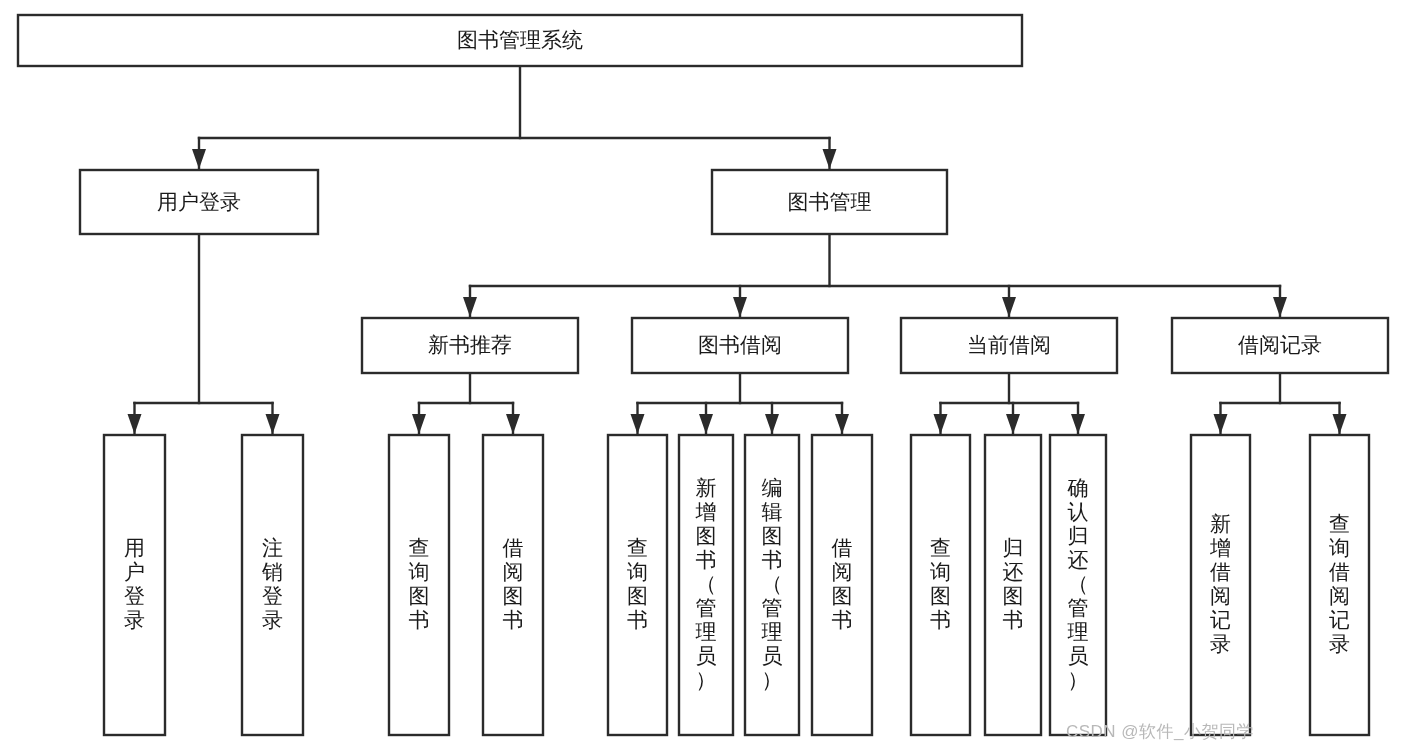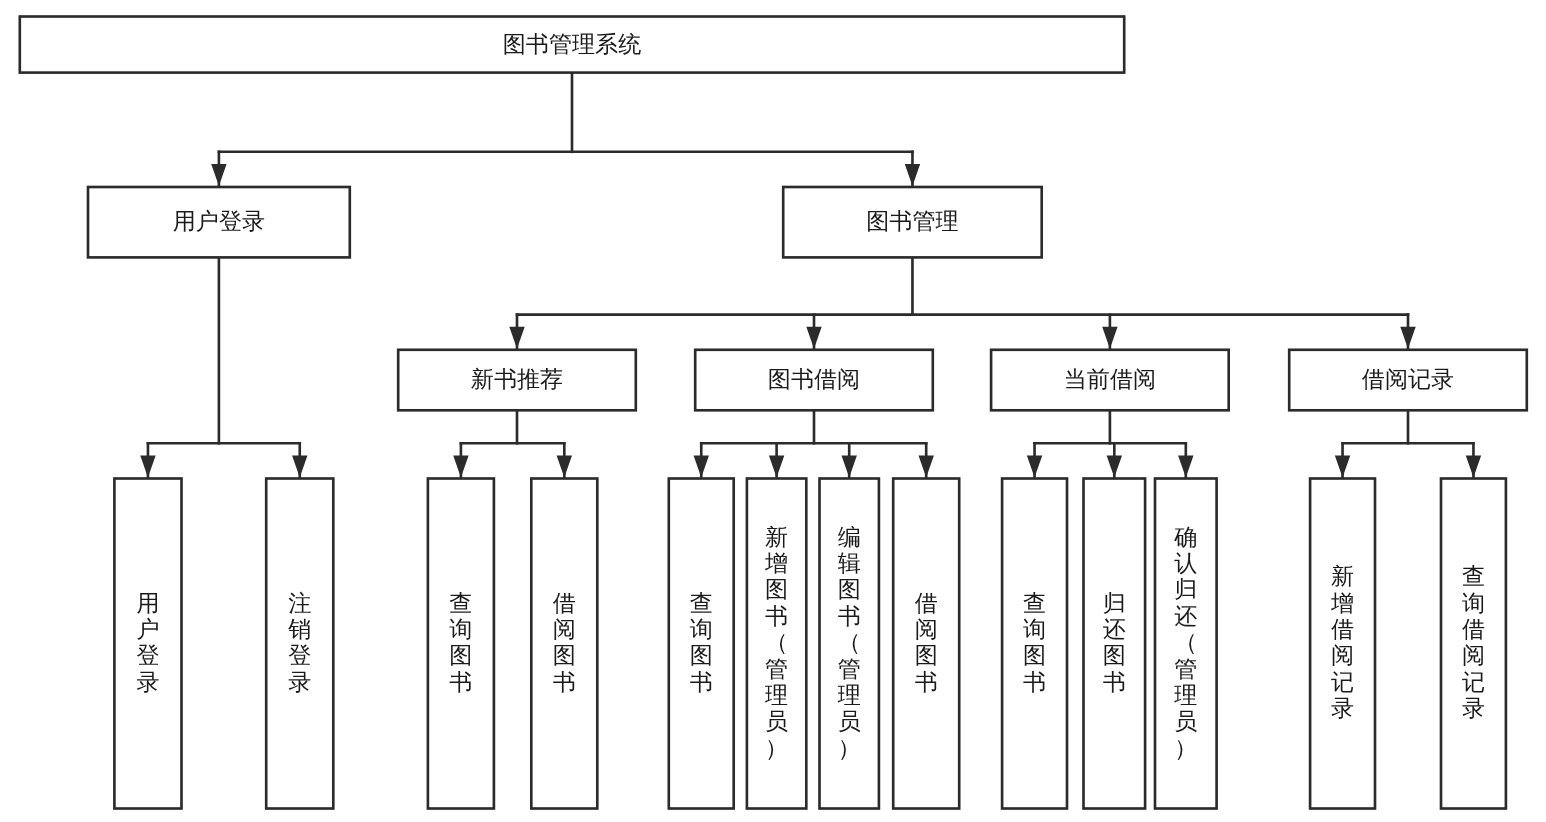--- a/index.html
+++ b/index.html
@@ -216,13 +216,14 @@
         <g>
           <rect x="1191" y="435" width="59" height="300" class="node-box"></rect>
           <text x="1220.5" y="531" class="node-label-v"><tspan x="1220.5" dy="0">新</tspan><tspan x="1220.5" dy="24">增</tspan><tspan x="1220.5" dy="24">借</tspan><tspan x="1220.5" dy="24">阅</tspan><tspan x="1220.5" dy="24">记</tspan><tspan x="1220.5" dy="24">录</tspan></text>
         </g>
         <g>
           <rect x="1310" y="435" width="59" height="300" class="node-box"></rect>
           <text x="1339.5" y="531" class="node-label-v"><tspan x="1339.5" dy="0">查</tspan><tspan x="1339.5" dy="24">询</tspan><tspan x="1339.5" dy="24">借</tspan><tspan x="1339.5" dy="24">阅</tspan><tspan x="1339.5" dy="24">记</tspan><tspan x="1339.5" dy="24">录</tspan></text>
         </g>
       </g>
   </svg>
+  <div class="watermark">CSDN @软件_小贺同学</div>
 </div>
 
 </body></html>

